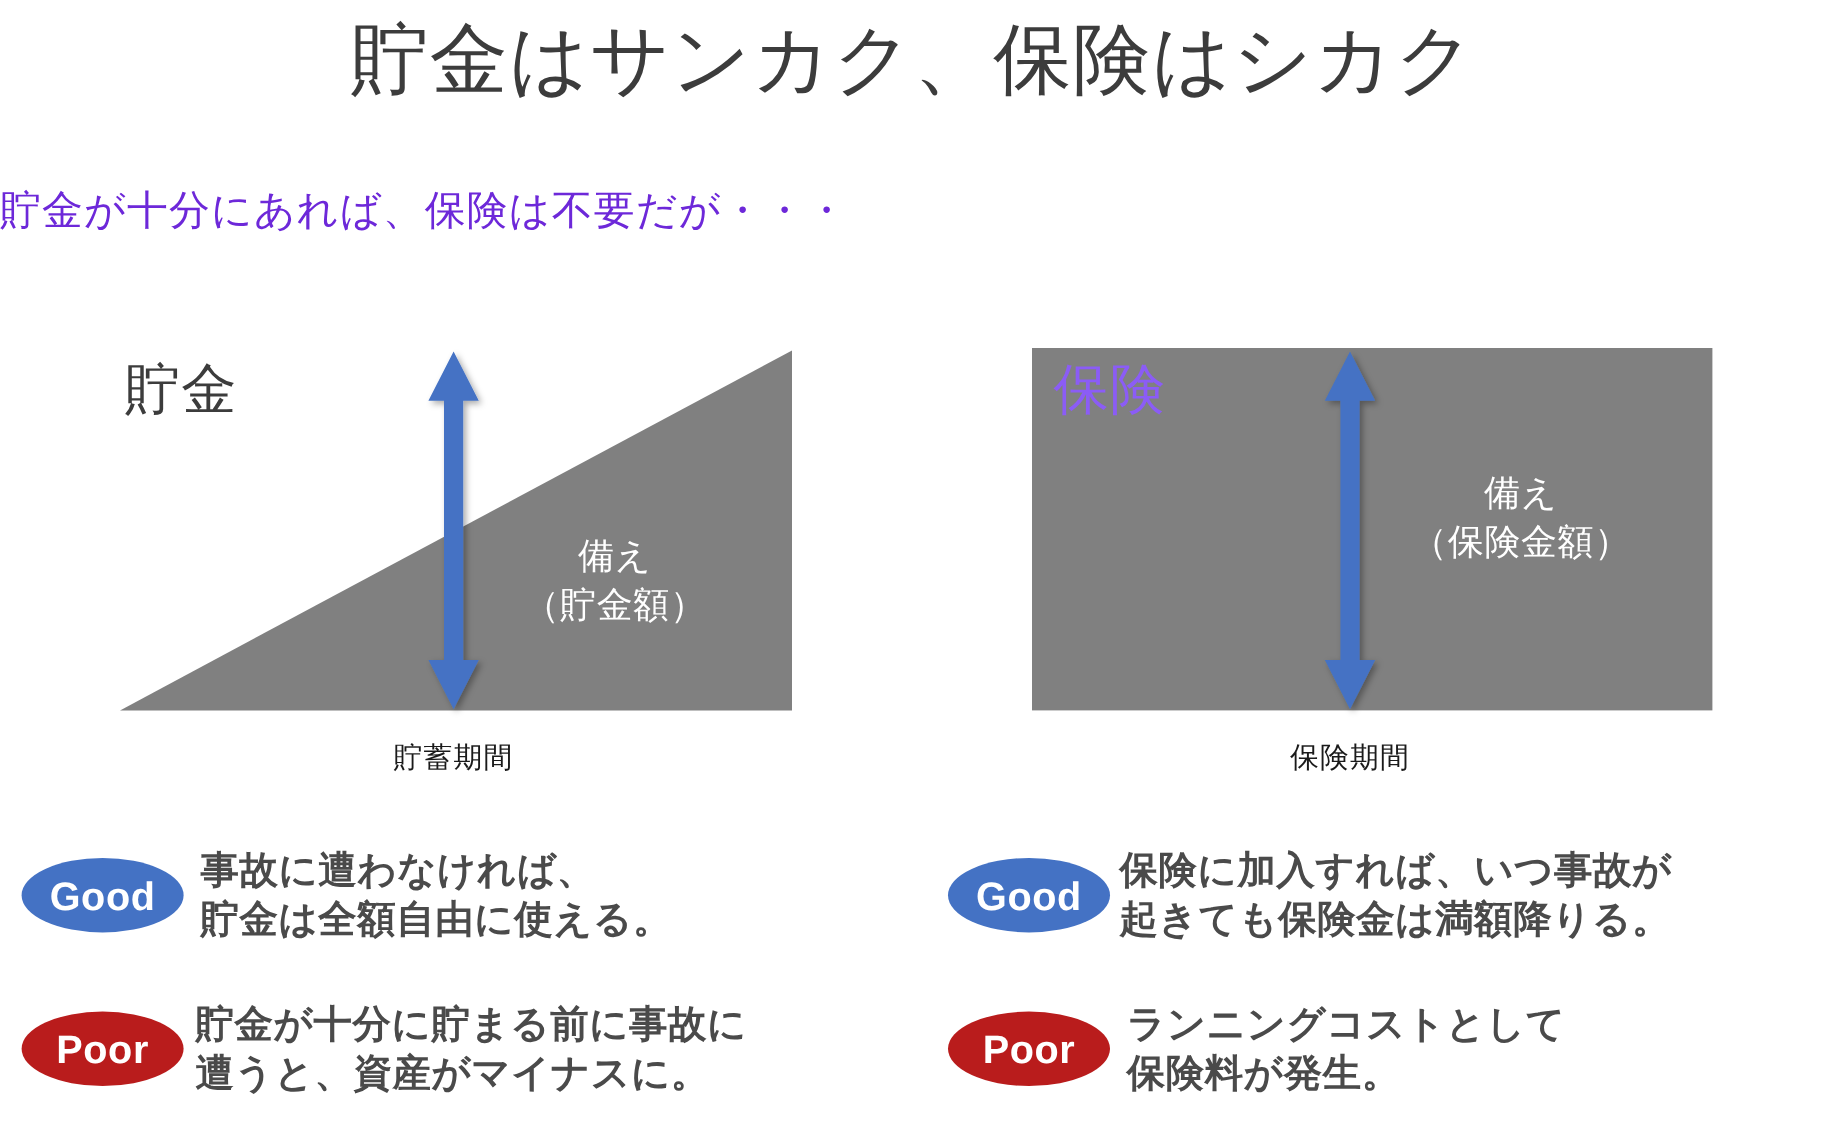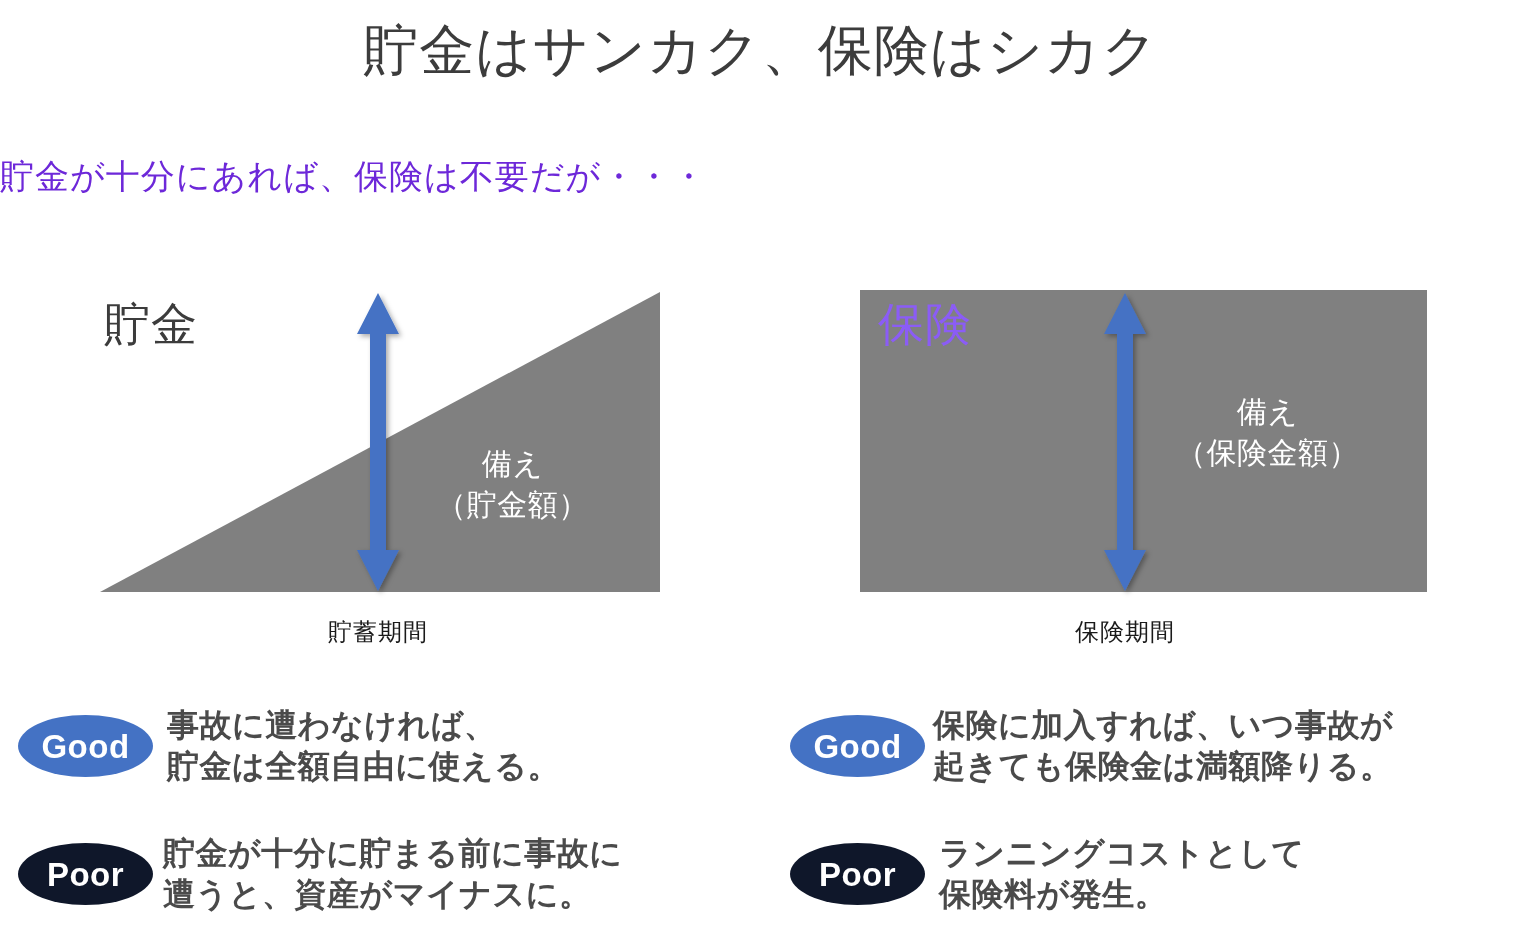--- a/index.html
+++ b/index.html
@@ -9,21 +9,21 @@
     font-family:"Liberation Sans","DejaVu Sans",sans-serif;
     overflow:hidden;
     position:relative;
   }
   .stage{position:absolute;left:0;top:0;width:1522px;height:940px;}
 
   
   .title{
     position:absolute;left:0;top:14px;width:1522px;
     text-align:center;
-    font-size:55px;line-height:72px;
+    font-size:65px;line-height:72px;
     color:#3c3c3c;
     letter-spacing:1px;
     white-space:nowrap;
   }
   .subtitle{
     position:absolute;left:0;top:152px;width:1522px;
     text-align:left;
     font-size:34px;line-height:48px;
     color:#6d28d9;
     letter-spacing:1px;
@@ -79,21 +79,21 @@
     flex:0 0 auto;
     width:135px;height:62px;
     border-radius:50%;
     display:flex;align-items:center;justify-content:center;
     color:#ffffff;
     font-size:33px;
     line-height:33px;
     letter-spacing:0.5px;
   }
   .badge-good{background:#4472c4;}
-  .badge-poor{background:#0f172a;}
+  .badge-poor{background:#b91c1c;}
 
   .note-text{
     flex:1 1 auto;
     color:#4a4a4a;
     font-size:32px;
     line-height:41px;
     text-align:left;
     letter-spacing:0.5px;
     white-space:pre-line;
   }

